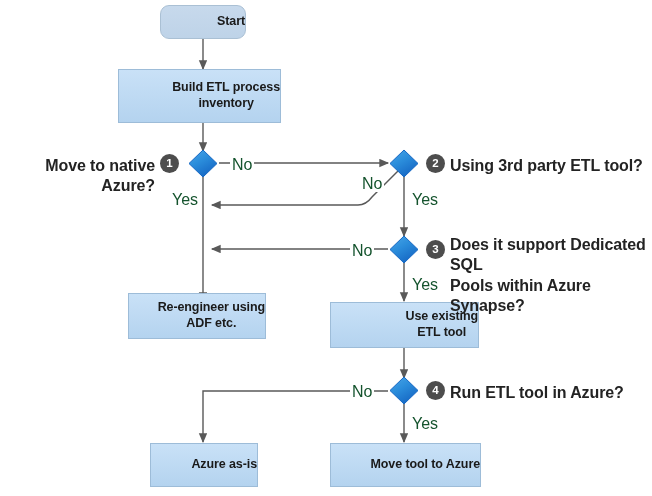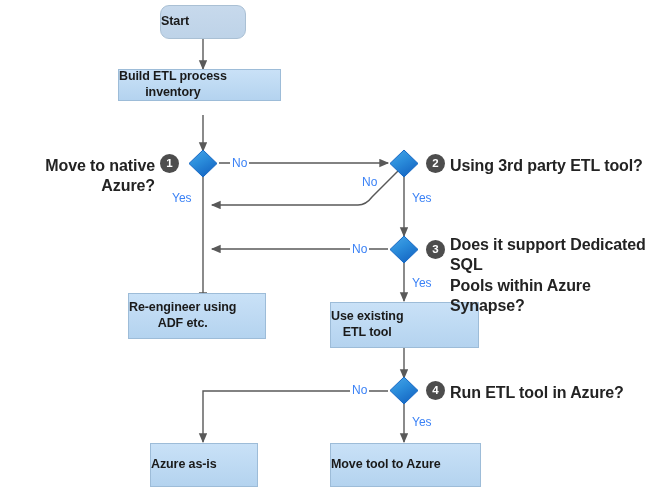--- a/index.html
+++ b/index.html
@@ -18,21 +18,21 @@
     position: absolute;
     left: 0; top: 0;
     width: 652px;
     height: 496px;
   }
   .node {
     position: absolute;
     box-sizing: border-box;
     display: flex;
     align-items: center;
-    justify-content: flex-start;
+    justify-content: flex-end;
     text-align: center;
     font-weight: bold;
     font-size: 12.5px;
     color: #1a1a1a;
     line-height: 1.25;
     letter-spacing: -0.1px;
     border: 1px solid #9bb7cc;
   }
   .node.terminator {
     border-radius: 9px;
@@ -64,23 +64,23 @@
     color: #ffffff;
     font-size: 11.5px;
     font-weight: bold;
     display: flex;
     align-items: center;
     justify-content: center;
     line-height: 1;
   }
   .edge-label {
     position: absolute;
-    font-size: 12px;
+    font-size: 16px;
     font-weight: normal;
-    color: #3b82f6;
+    color: #14532d;
     background: #ffffff;
     padding: 0 2px;
     line-height: 1;
     white-space: nowrap;
   }
 </style>
 </head>
 <body>
 
 <svg id="canvas" viewBox="0 0 652 496" xmlns="http://www.w3.org/2000/svg">
@@ -125,21 +125,21 @@
     <polygon points="404,150 418,163.5 404,177 390,163.5" fill="url(#dgrad)"></polygon>
     <polygon points="404,236 418,249.5 404,263 390,249.5" fill="url(#dgrad)"></polygon>
     <polygon points="404,377 418,390.5 404,404 390,390.5" fill="url(#dgrad)"></polygon>
   </g>
 </svg>
 
 <div class="node terminator" style="left:160px; top:5px; width:86px; height:34px;">
   <span>Start</span>
 </div>
 
-<div class="node process" style="left:118px; top:69px; width:163px; height:32px;">
+<div class="node process" style="left:118px; top:69px; width:163px; height:54px;">
   <span style="white-space:pre-line;">Build ETL process
 inventory</span>
 </div>
 
 <div class="node process" style="left:128px; top:293px; width:138px; height:46px;">
   <span style="white-space:pre-line;">Re-engineer using
 ADF etc.</span>
 </div>
 
 <div class="node process" style="left:330px; top:302px; width:149px; height:46px;">

